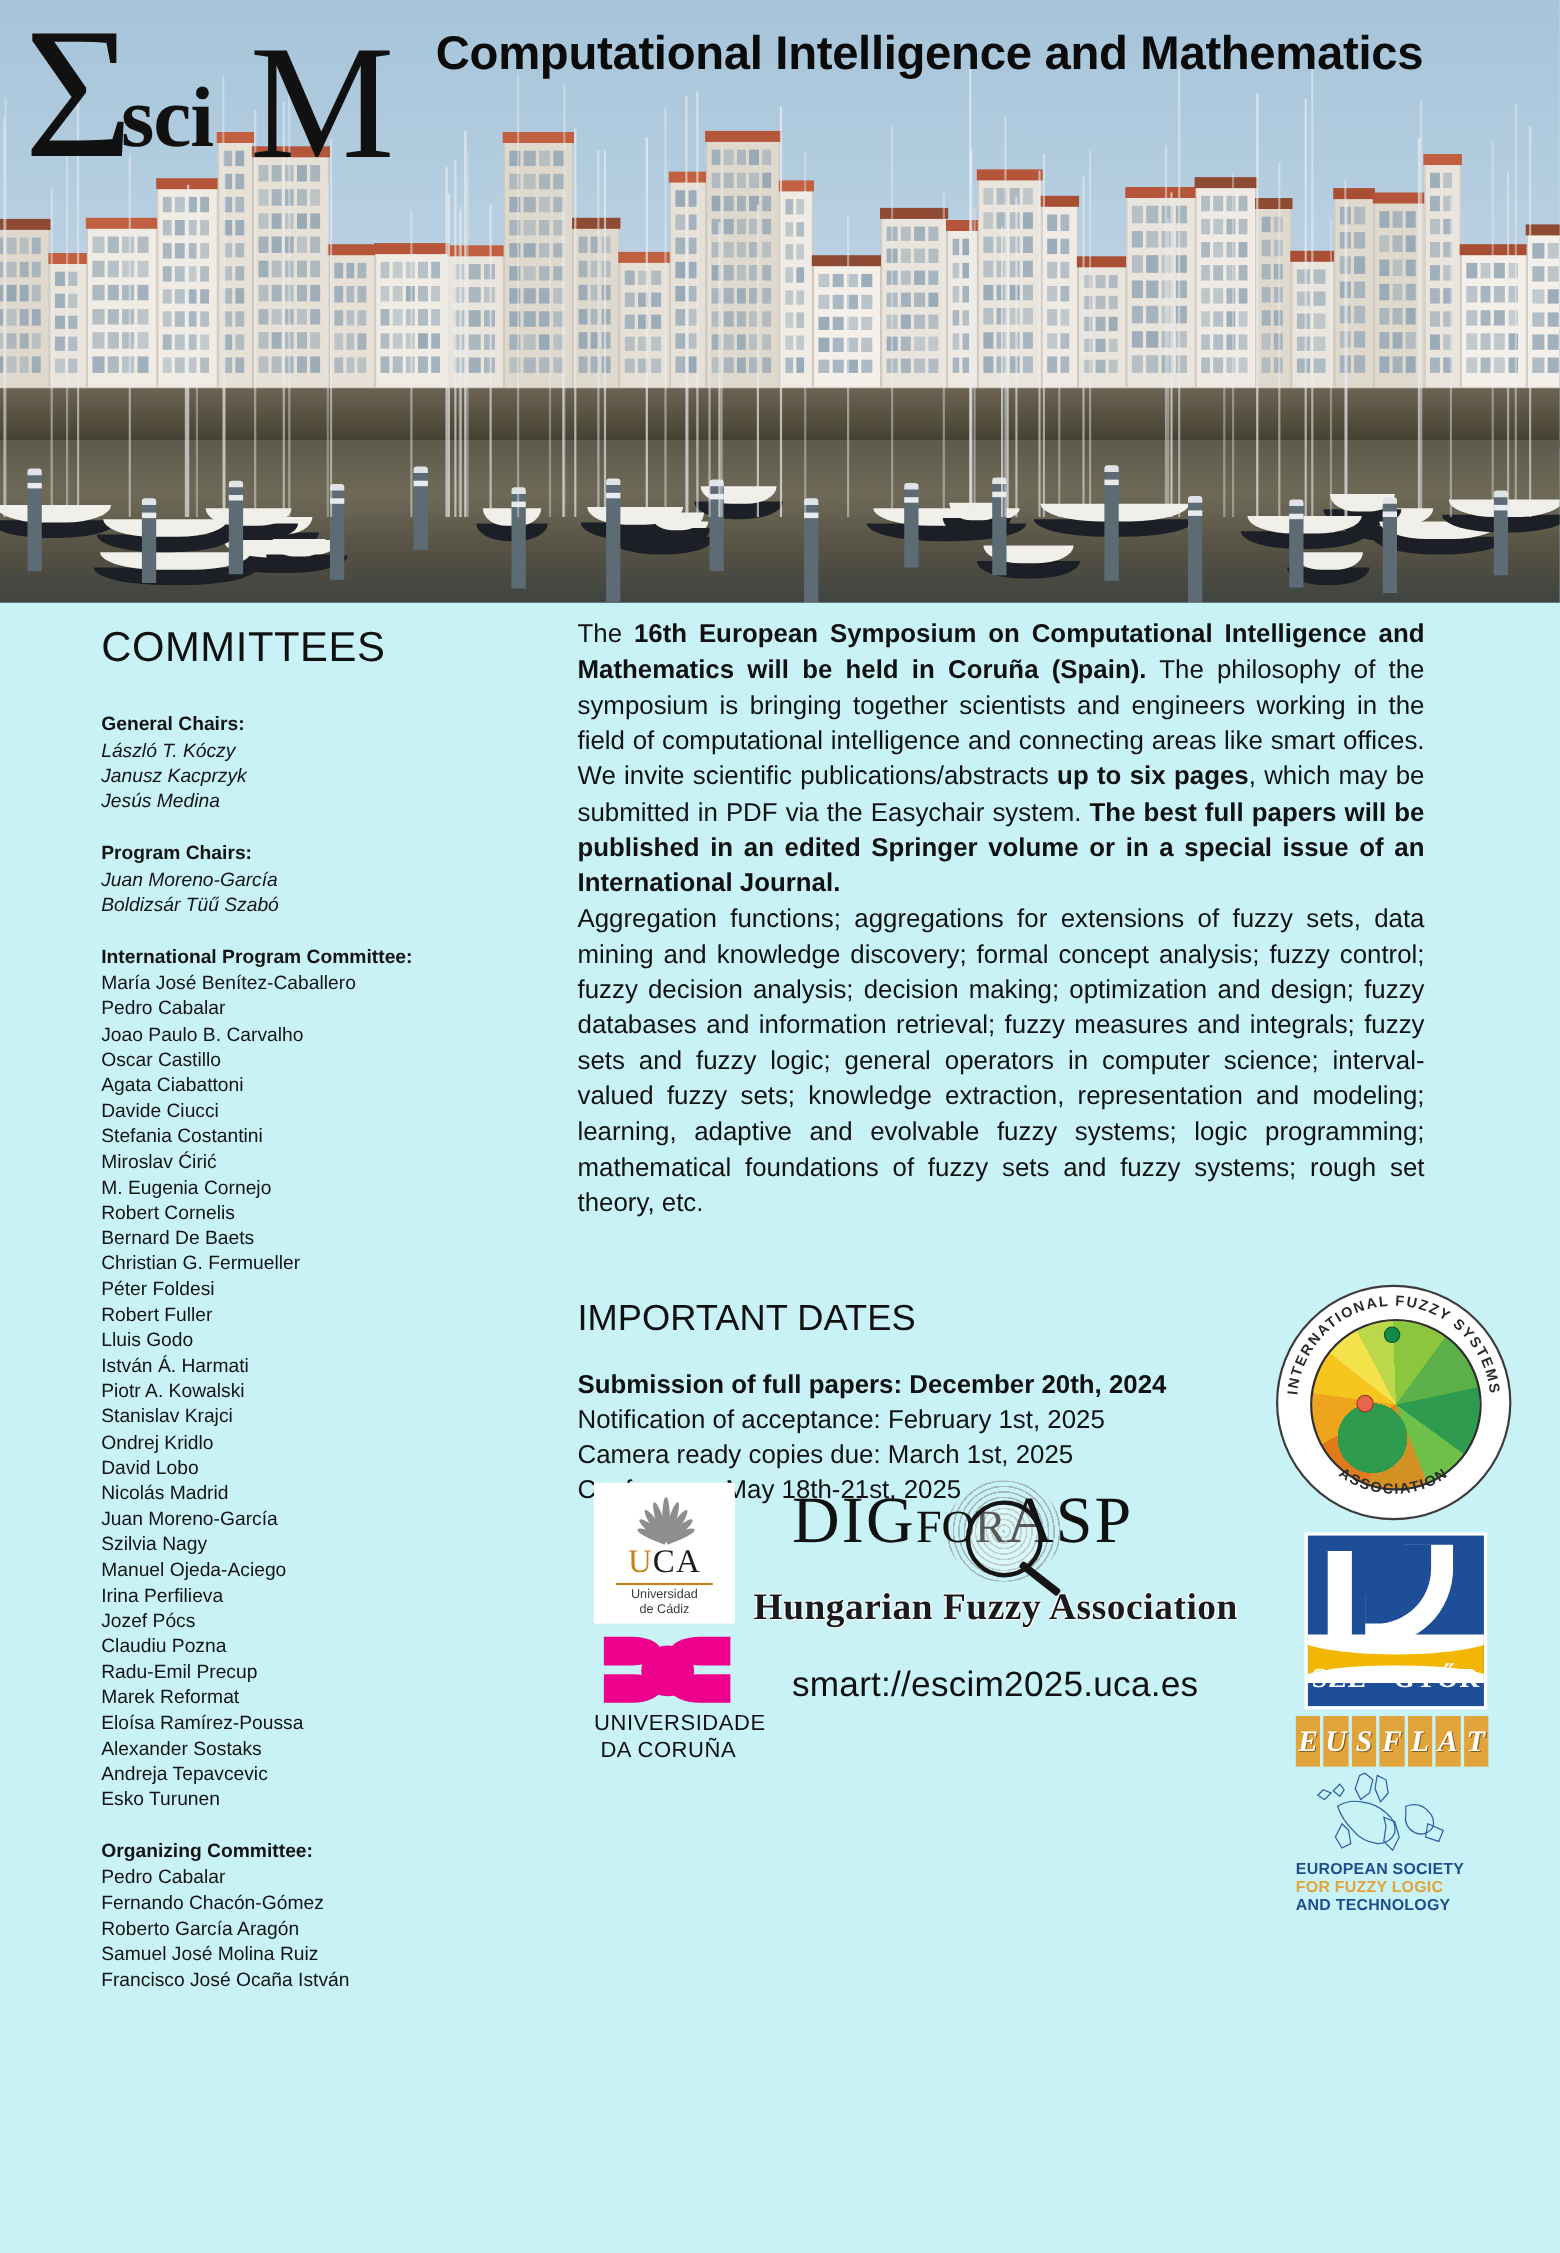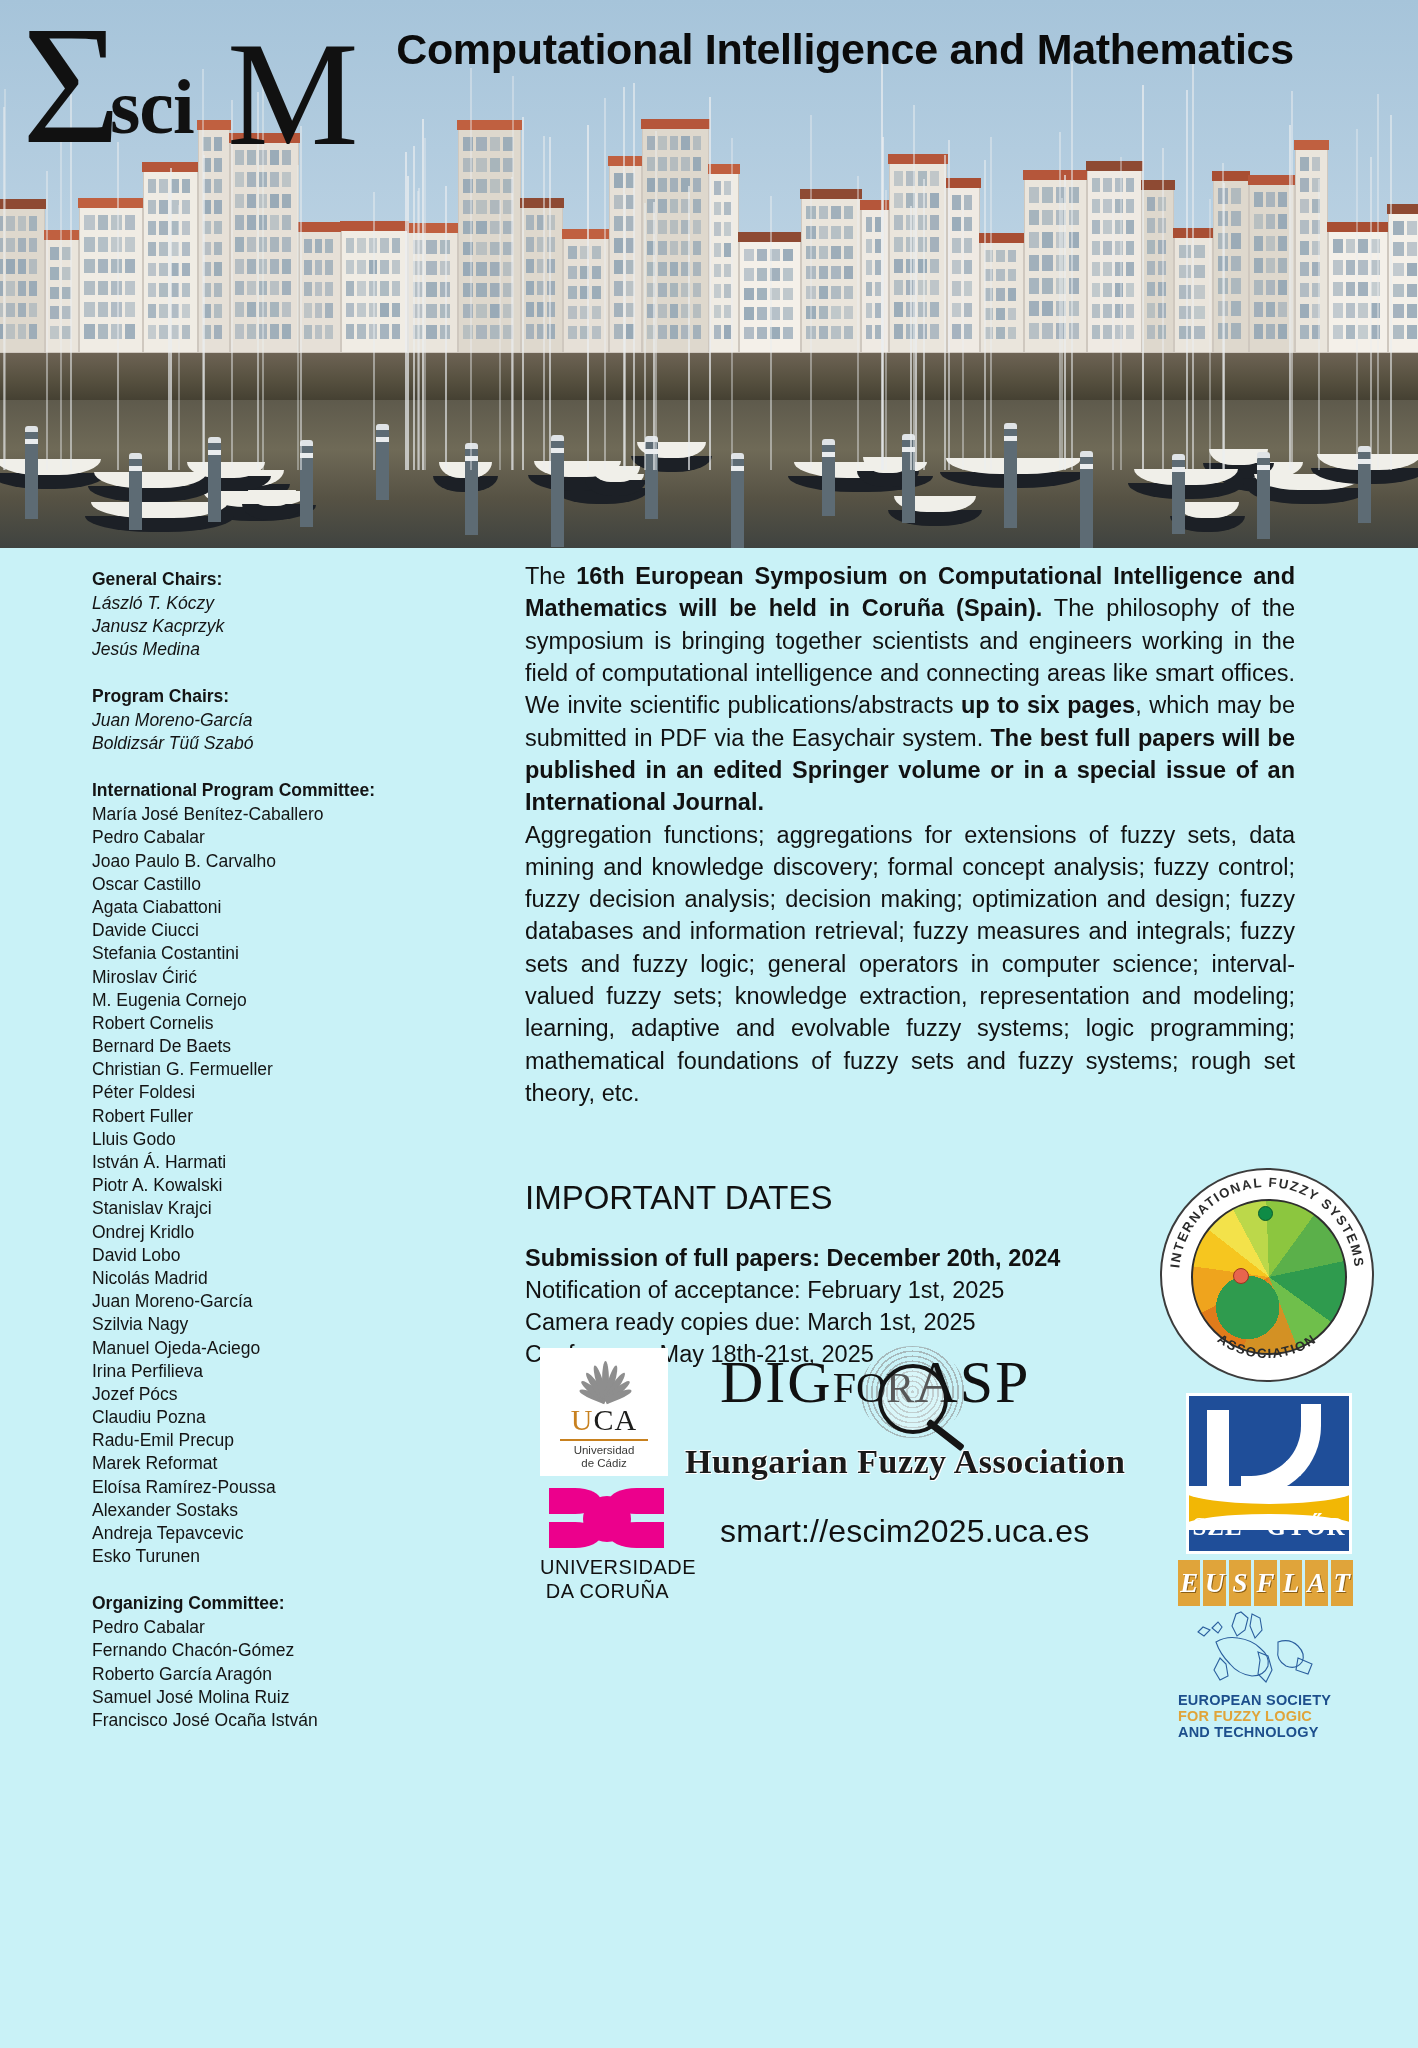--- a/index.html
+++ b/index.html
@@ -1089,20 +1089,21 @@
   <span class="mm">M</span>
 </div>
 
 <div class="title-block">
   <span class="l2">Computational Intelligence and Mathematics</span>
 </div>
 
 <div class="page-body">
 
   <div class="left-col">
+    <h2>COMMITTEES</h2>
     <div id="groupHost">
         <div class="grp italic">
           <div class="grp-title">General Chairs:</div>
           <div class="nm">László T. Kóczy</div>
           <div class="nm">Janusz Kacprzyk</div>
           <div class="nm">Jesús Medina</div>
         </div>
         <div class="grp italic">
           <div class="grp-title">Program Chairs:</div>
           <div class="nm">Juan Moreno-García</div>

